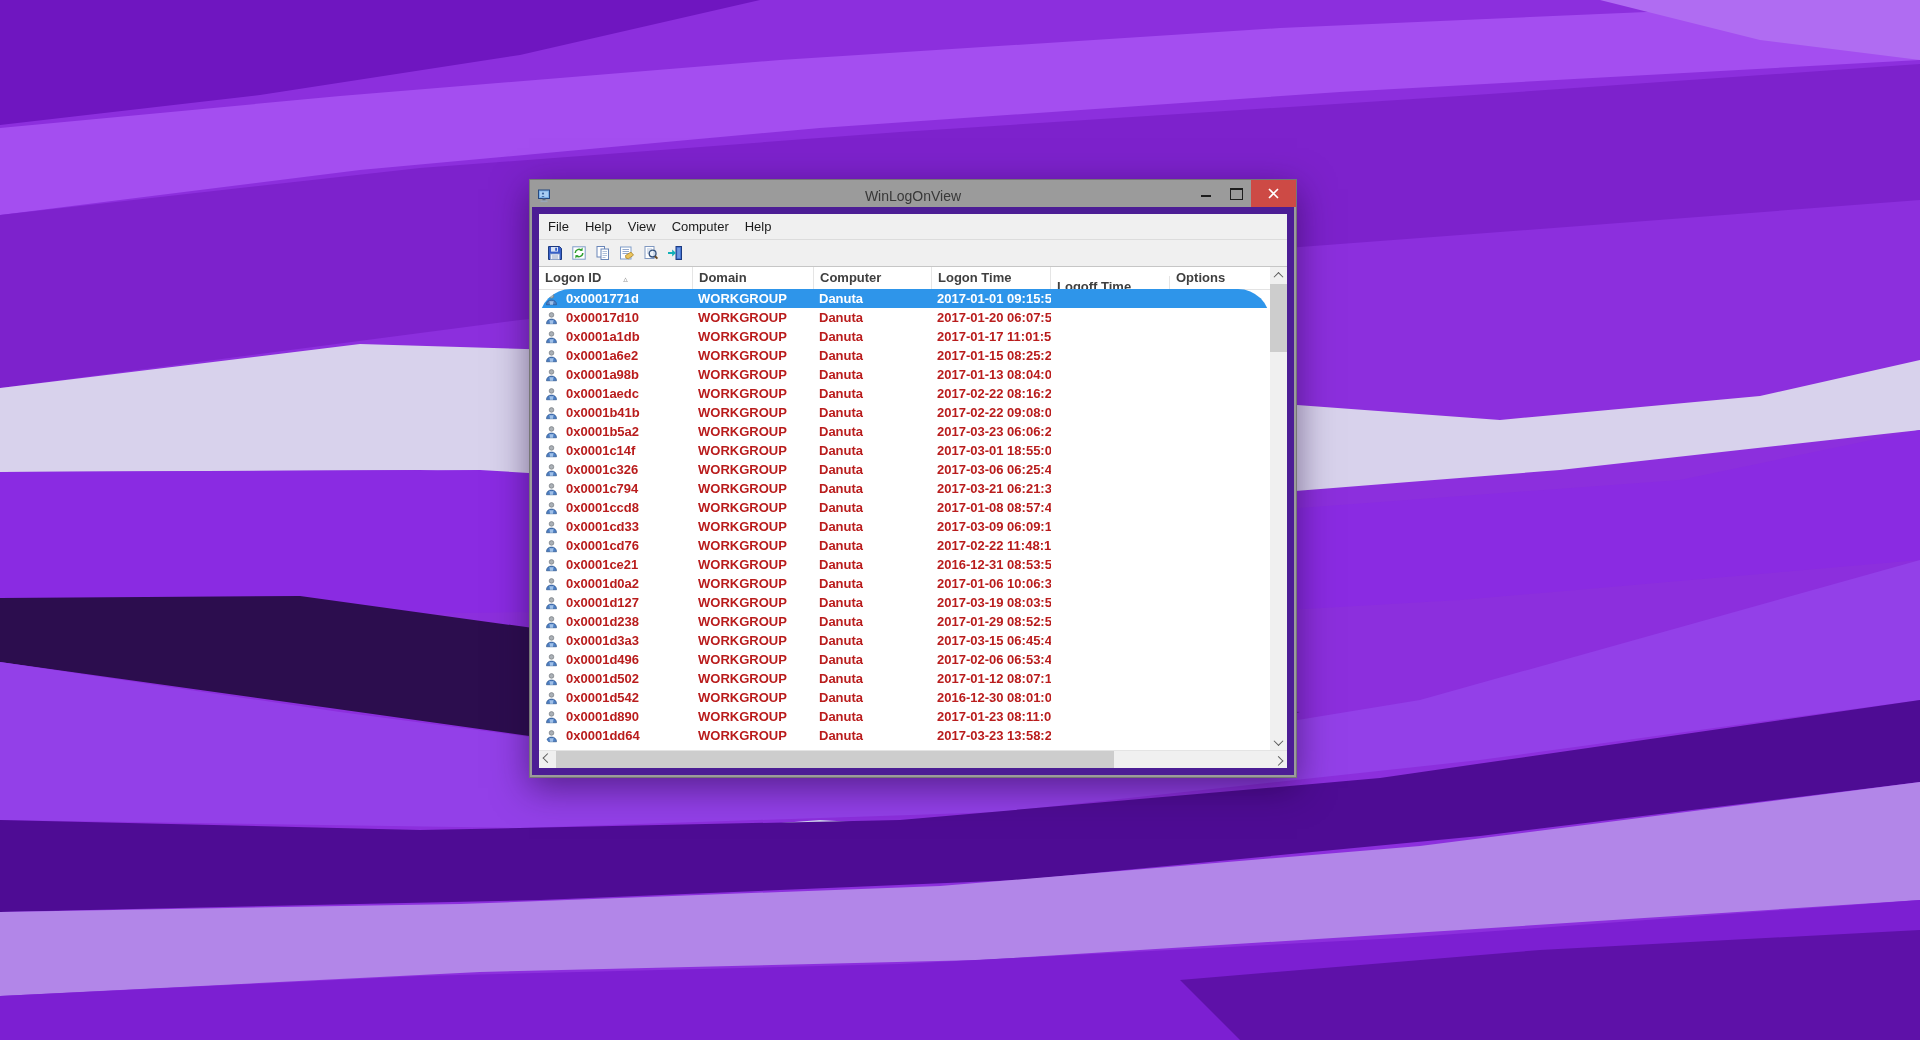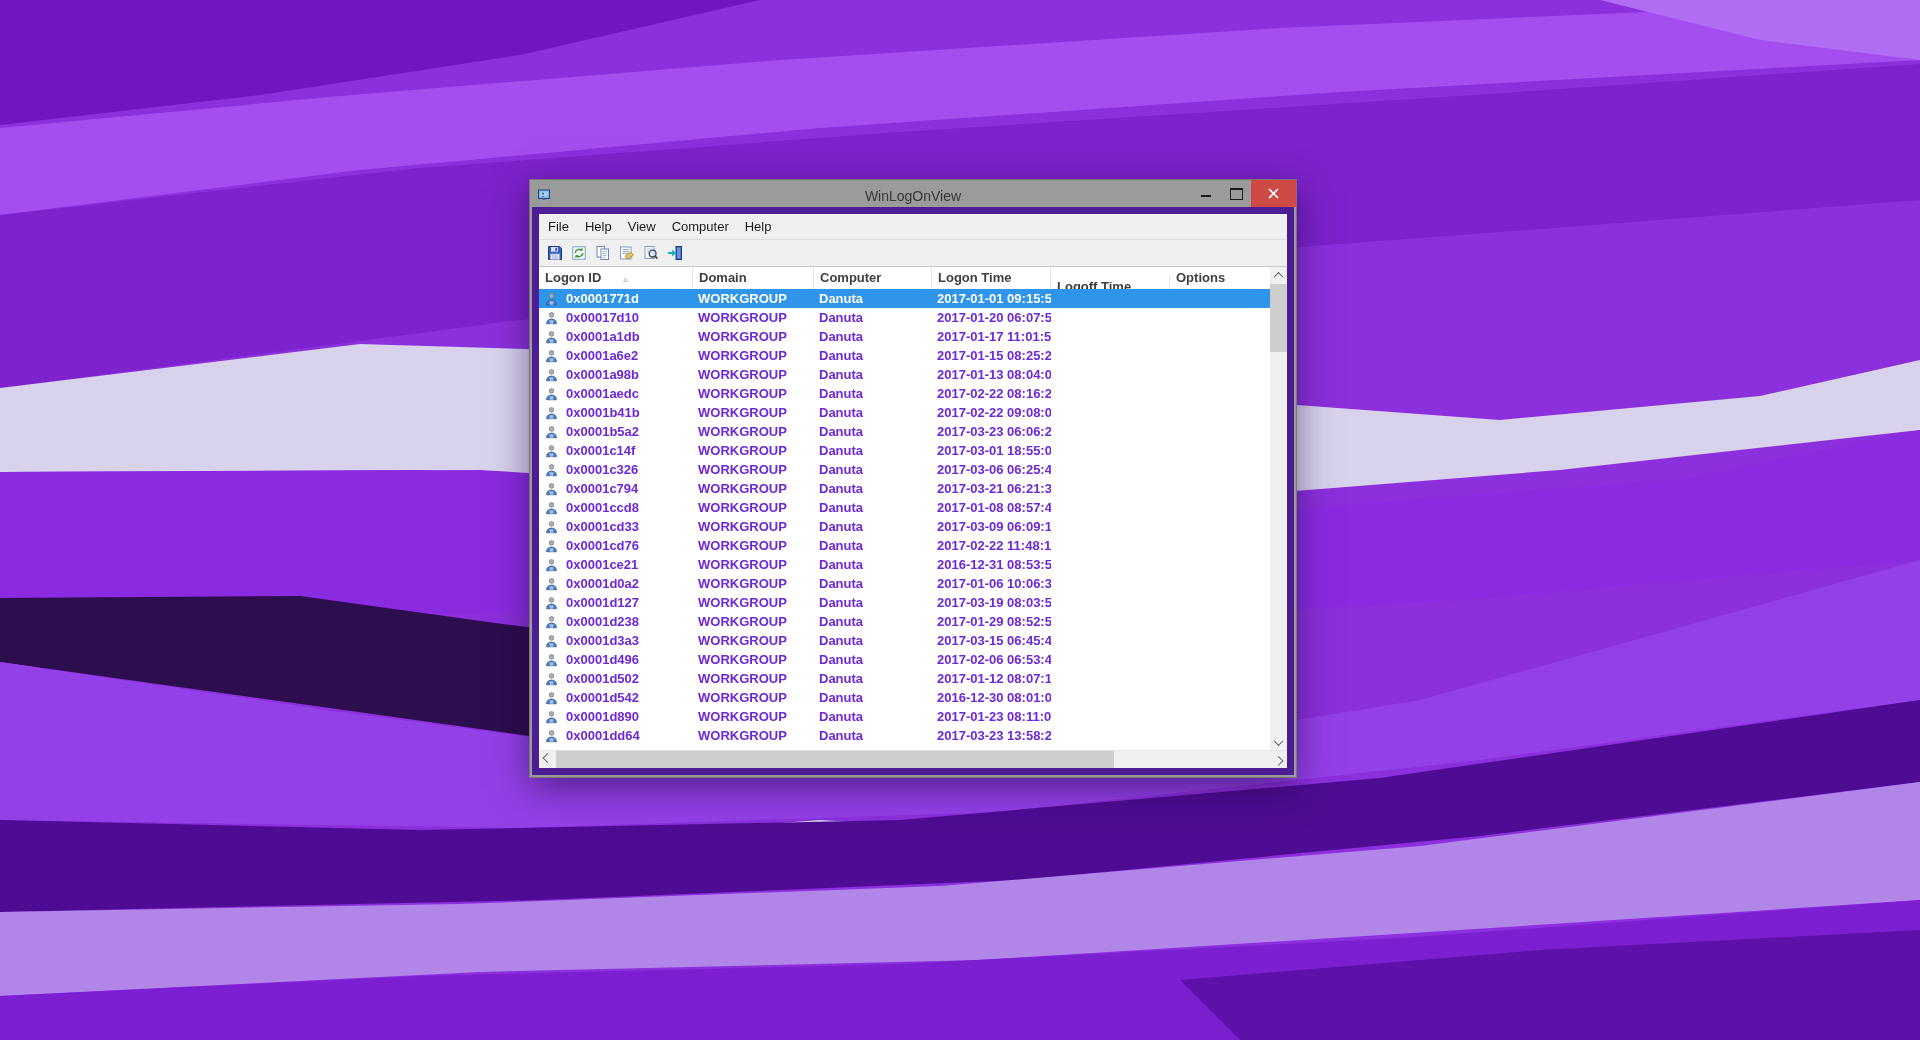--- a/index.html
+++ b/index.html
@@ -31,22 +31,22 @@
 
   .list{position:relative;flex:1;background:#fff;border-top:1px solid #c6c6c6;overflow:hidden;font-weight:bold;}
   .lheader{position:absolute;left:0;top:0;right:17px;height:22px;background:#ffffff;
     border-bottom:1px solid #e3e3e3;display:flex;font-size:13px;color:#3f3f3f;}
   .hc{box-sizing:border-box;padding:3px 0 0 6px;border-right:1px solid #e5e5e5;height:22px;
     white-space:nowrap;overflow:hidden;}
   .sortglyph{font-size:9px;color:#9a9a9a;margin-left:22px;}
   .c-id{width:154px;} .c-dom{width:121px;} .c-comp{width:118px;} .c-lt{width:119px;}
   .c-loft{width:119px;margin-top:9px;} .c-dur{flex:1;border-right:none;}
 
-  .rows{position:absolute;left:0;top:22px;right:17px;bottom:17px;overflow:hidden;}
-  .row{position:relative;height:19px;display:flex;align-items:center;font-size:13px;color:#6d28d9;
+  .rows{position:absolute;left:0;top:22px;right:17px;bottom:17px;overflow:hidden;border-radius:32px;}
+  .row{position:relative;height:19px;display:flex;align-items:center;font-size:13px;color:#b91c1c;
     white-space:nowrap;}
   .row .c{box-sizing:border-box;padding-left:5px;overflow:hidden;}
   .row .c.c-id{width:129px;padding-left:2px;}
   .ricon{width:25px;display:flex;justify-content:center;flex:none;}
   .row.sel{background:#2e95ea;color:#ffffff;}
 
   
   .vscroll{position:absolute;top:0;right:0;bottom:17px;width:17px;background:#f0f0f0;}
   .vthumb{position:absolute;left:0;right:0;top:17px;height:68px;background:#cdcdcd;}
   .hscroll{position:absolute;left:0;right:0;bottom:0;height:17px;background:#f0f0f0;border-top:1px solid #e4e4e4;}

